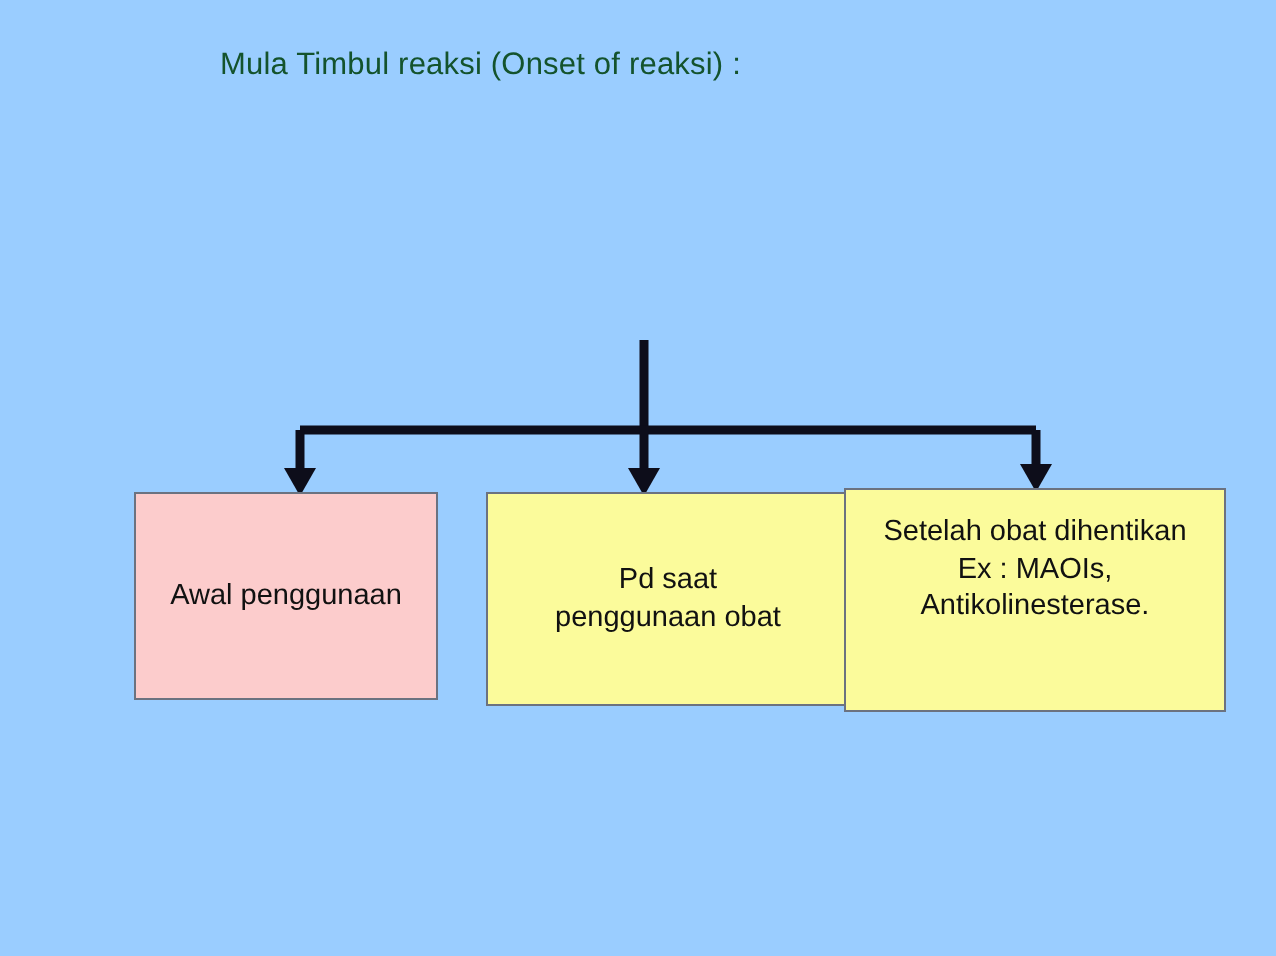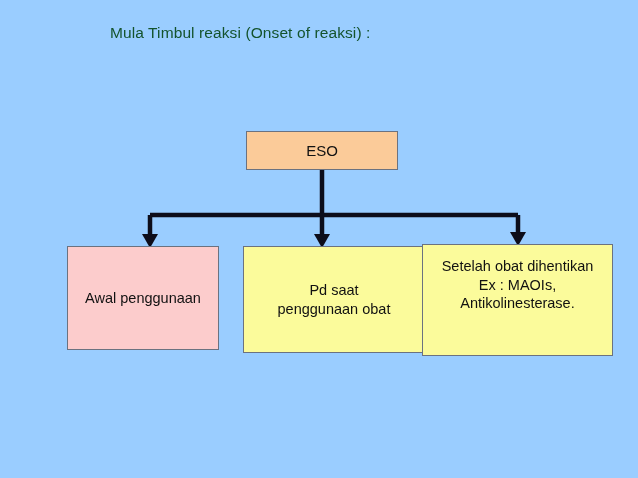--- a/index.html
+++ b/index.html
@@ -98,23 +98,20 @@
       <path d="M322,215 L322,236"></path>
       <path d="M518,215 L518,234"></path>
     </g>
     <g fill="#0d0d1a">
       <polygon points="142,234 158,234 150,248"></polygon>
       <polygon points="314,234 330,234 322,248"></polygon>
       <polygon points="510,232 526,232 518,246"></polygon>
     </g>
   </svg>
 
-  <div class="node" id="node-eso">
-    <span class="node-text">ESO</span>
-  </div>
 
   <div class="node" id="node-awal">
     <span class="node-text">Awal penggunaan</span>
   </div>
 
   <div class="node" id="node-pdsaat">
     <span class="node-text">Pd saat
 penggunaan obat</span>
   </div>
 

